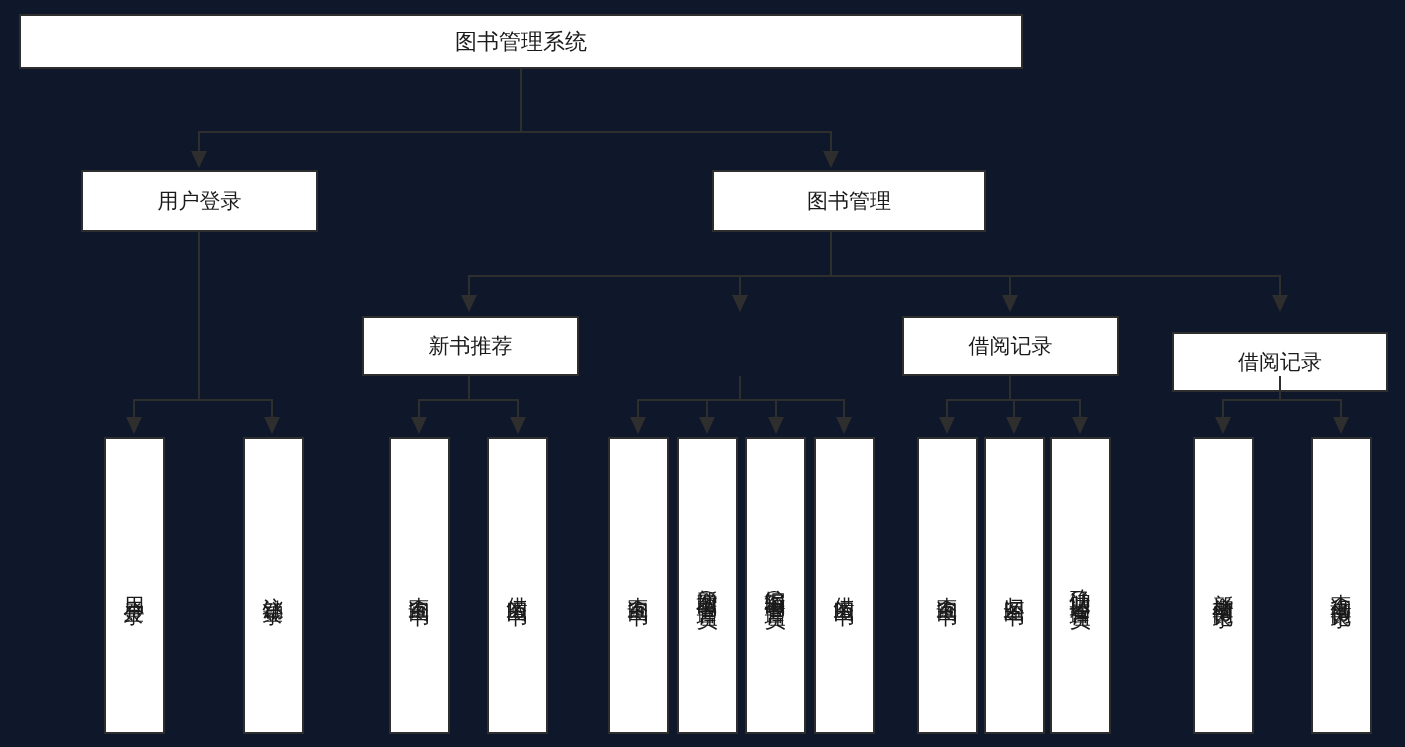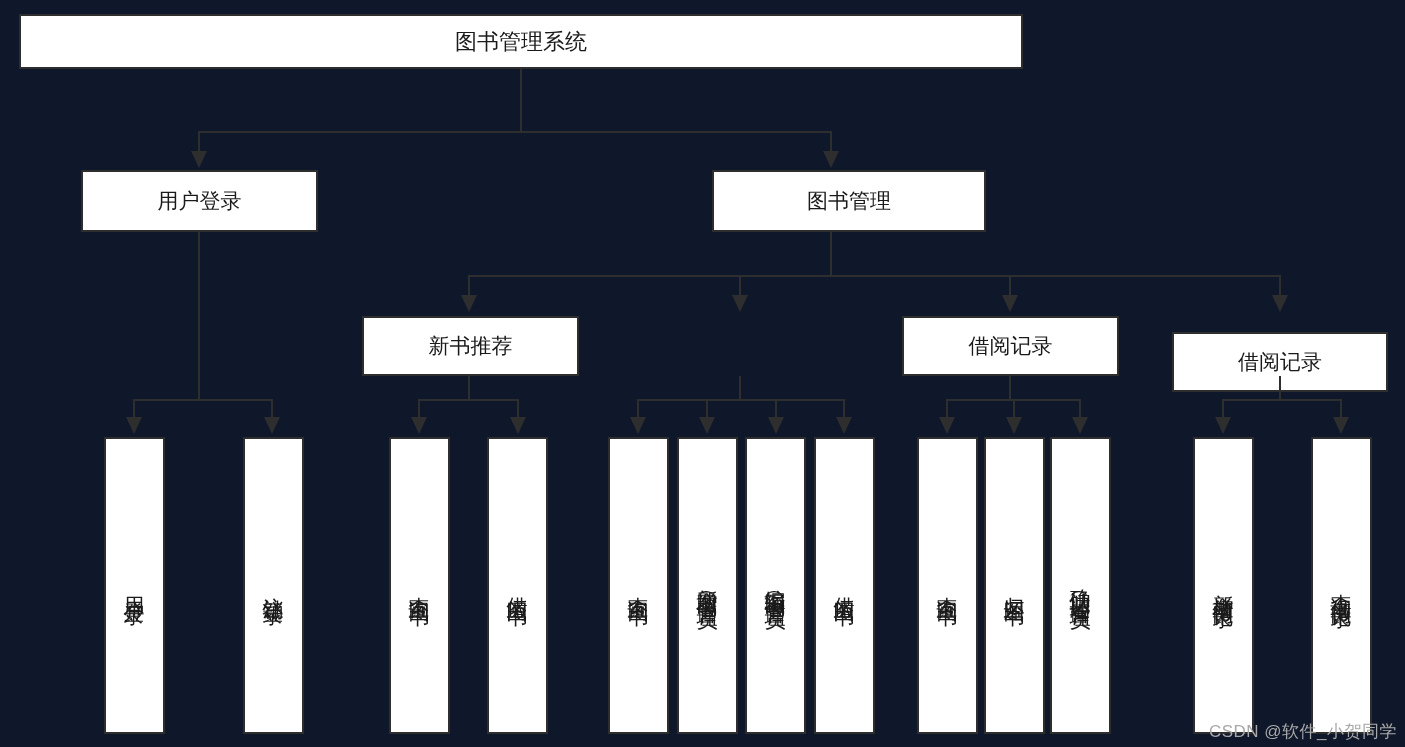--- a/index.html
+++ b/index.html
@@ -225,15 +225,14 @@
   <div class="node leaf" style="left:1050px;">
     <span class="label">确认归还（管理员）</span>
   </div>
   <div class="node leaf" style="left:1193px;">
     <span class="label">新增借阅记录</span>
   </div>
   <div class="node leaf" style="left:1311px;">
     <span class="label">查询借阅记录</span>
   </div>
 
-  <div class="watermark">CSDN @软件_小贺同学</div>
 
 </div>
 
 </body></html>

